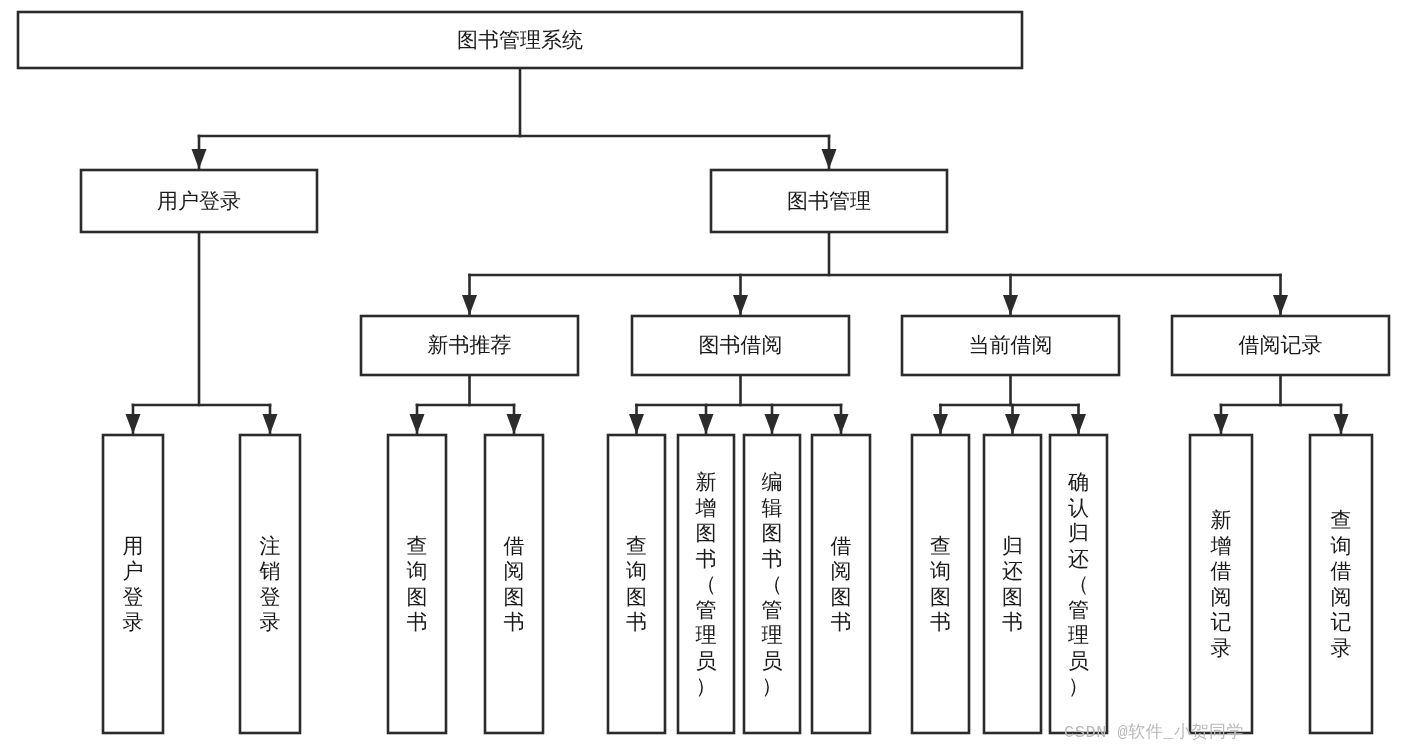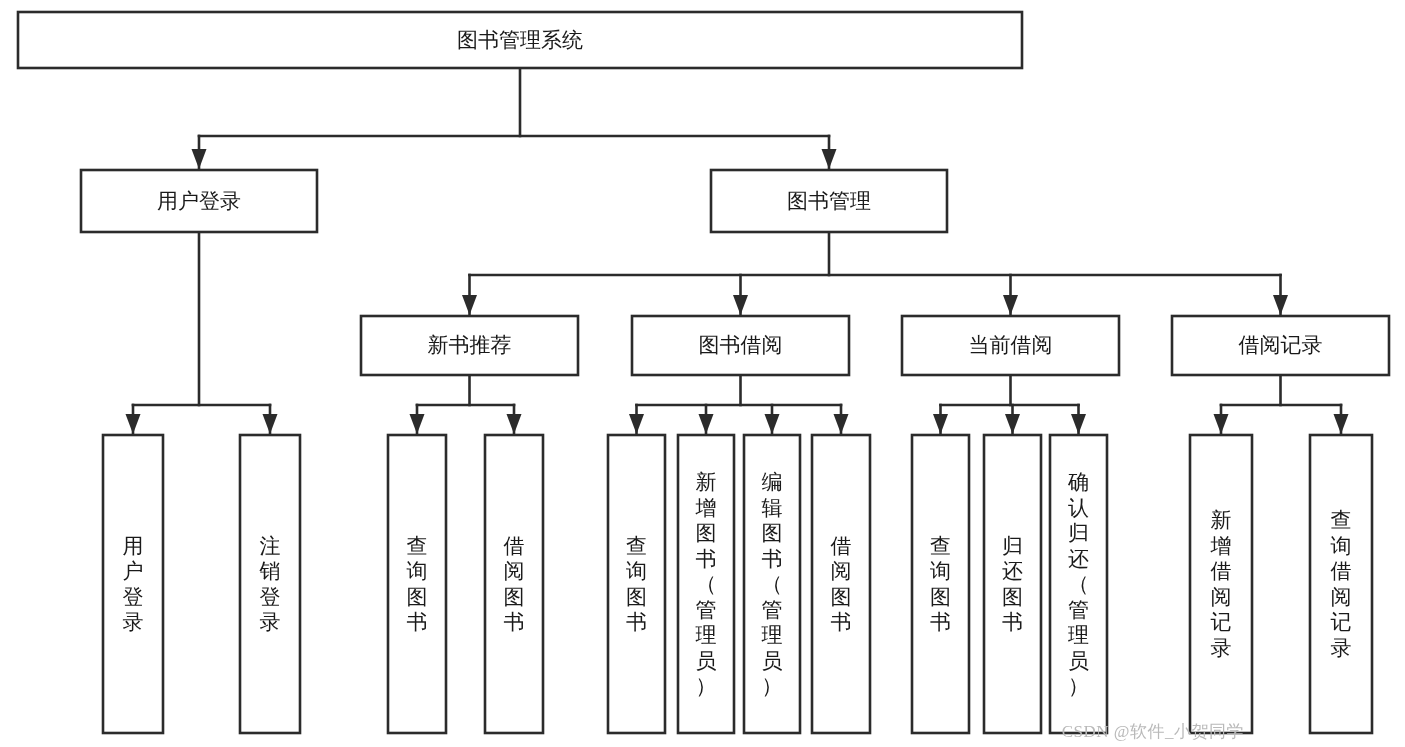--- a/index.html
+++ b/index.html
@@ -52,21 +52,21 @@
   .node-label-v {
     font-family: "Liberation Sans", "DejaVu Sans", sans-serif;
     font-size: 21px;
     fill: #1a1a1a;
     text-anchor: middle;
   }
   .watermark {
     position: absolute;
     right: 8px;
     bottom: 4px;
-    font-family: Liberation Serif, serif;
+    font-family: Liberation Mono, monospace;
     font-size: 17px;
     color: #b9b9b9;
     letter-spacing: 0.5px;
     white-space: nowrap;
     user-select: none;
   }
 </style>
 </head>
 <body>
 

